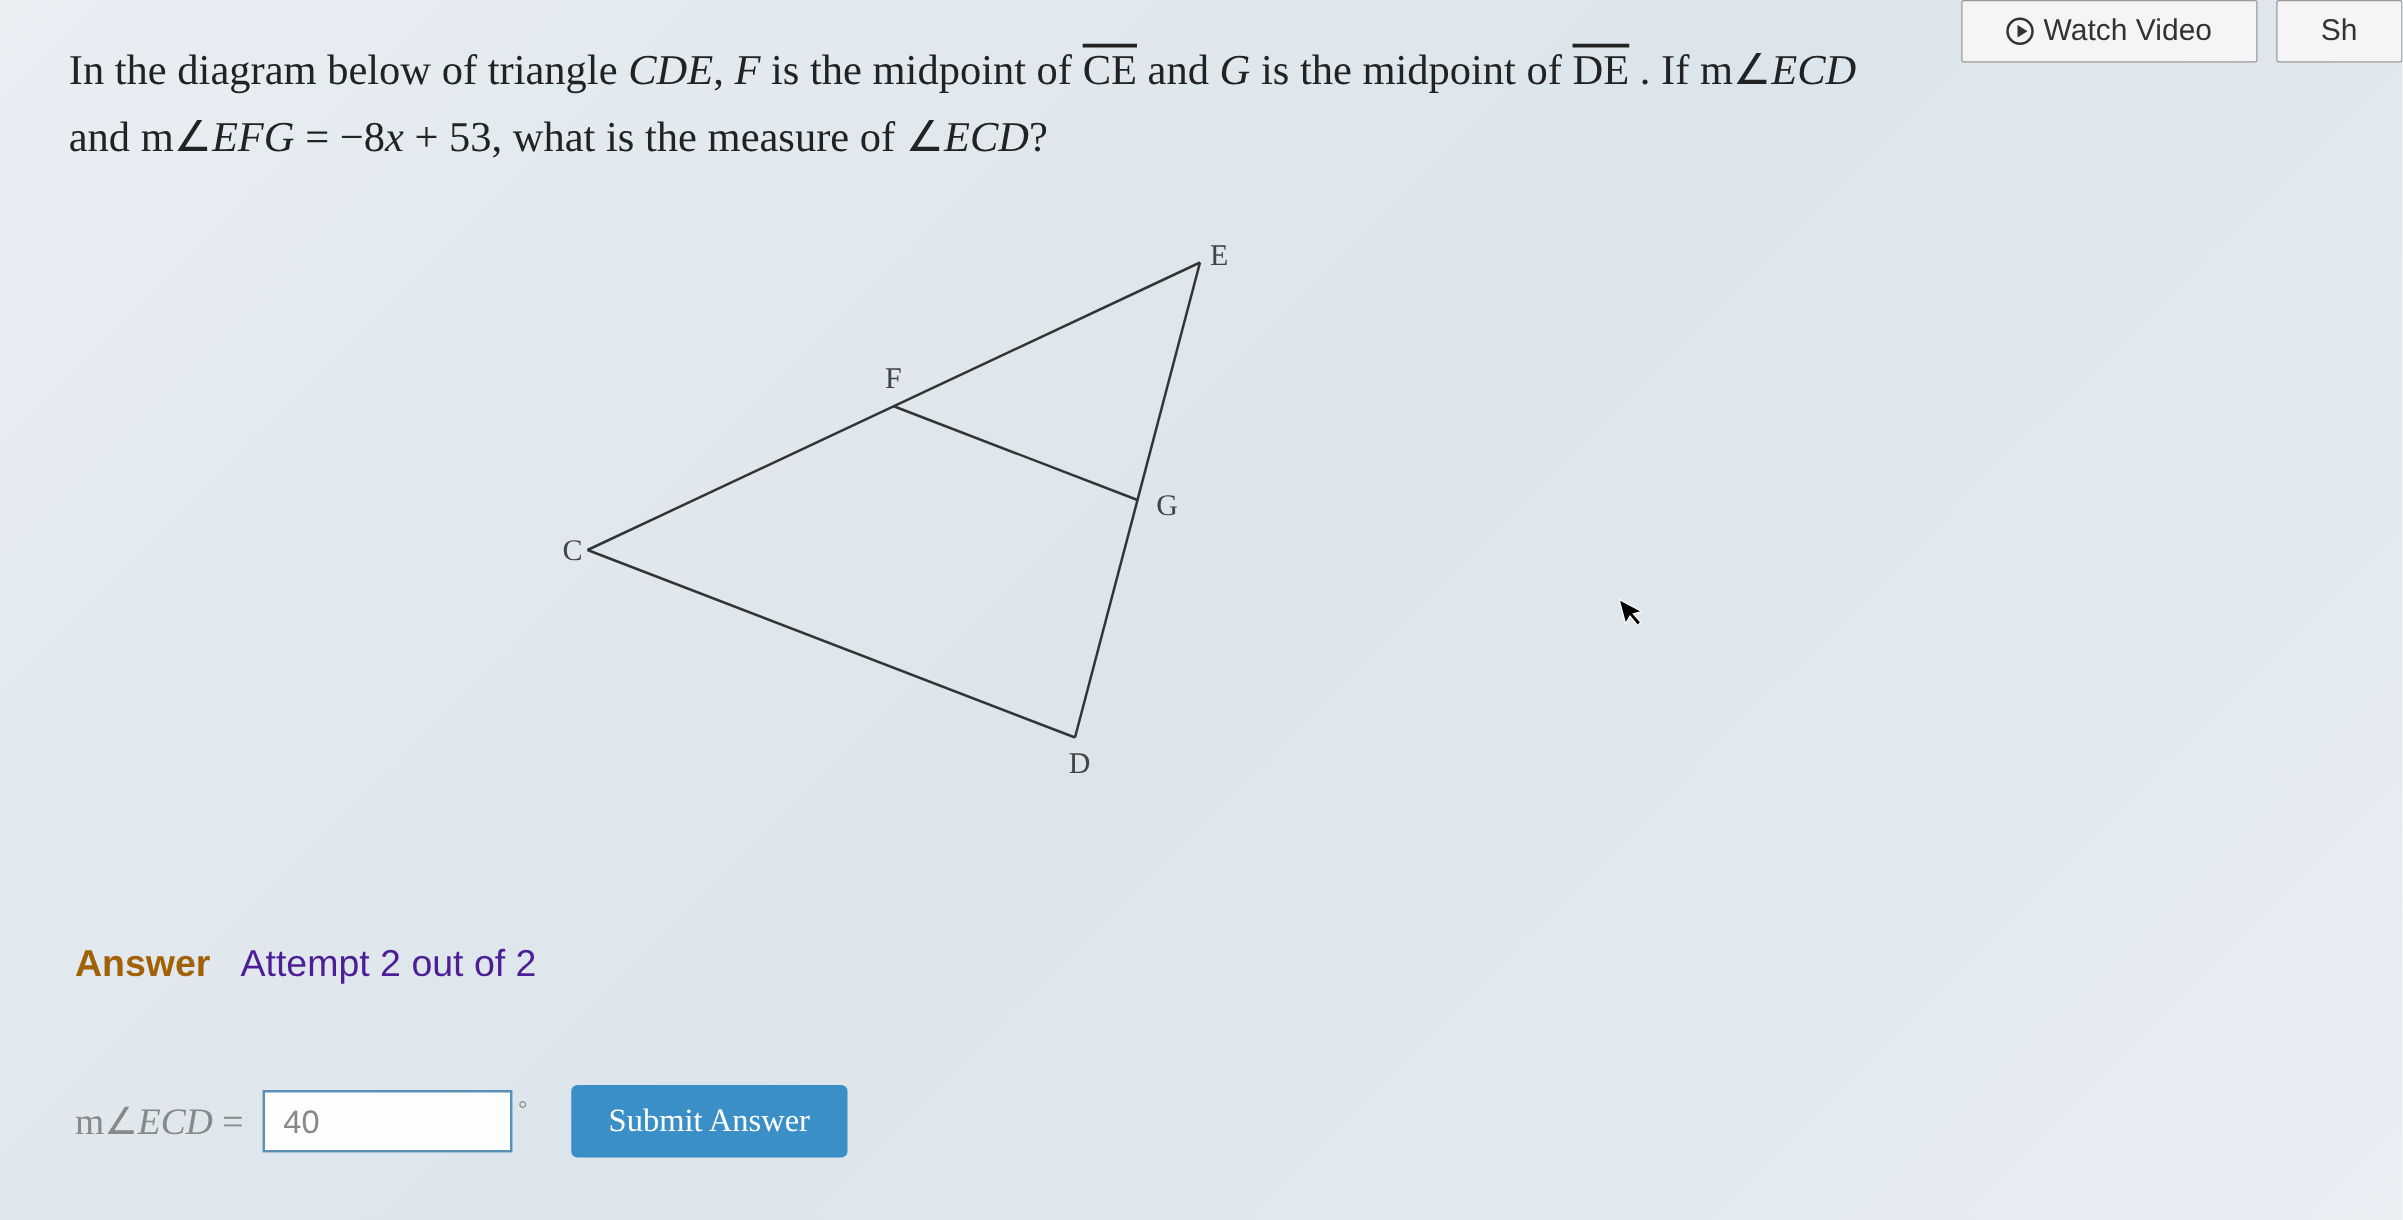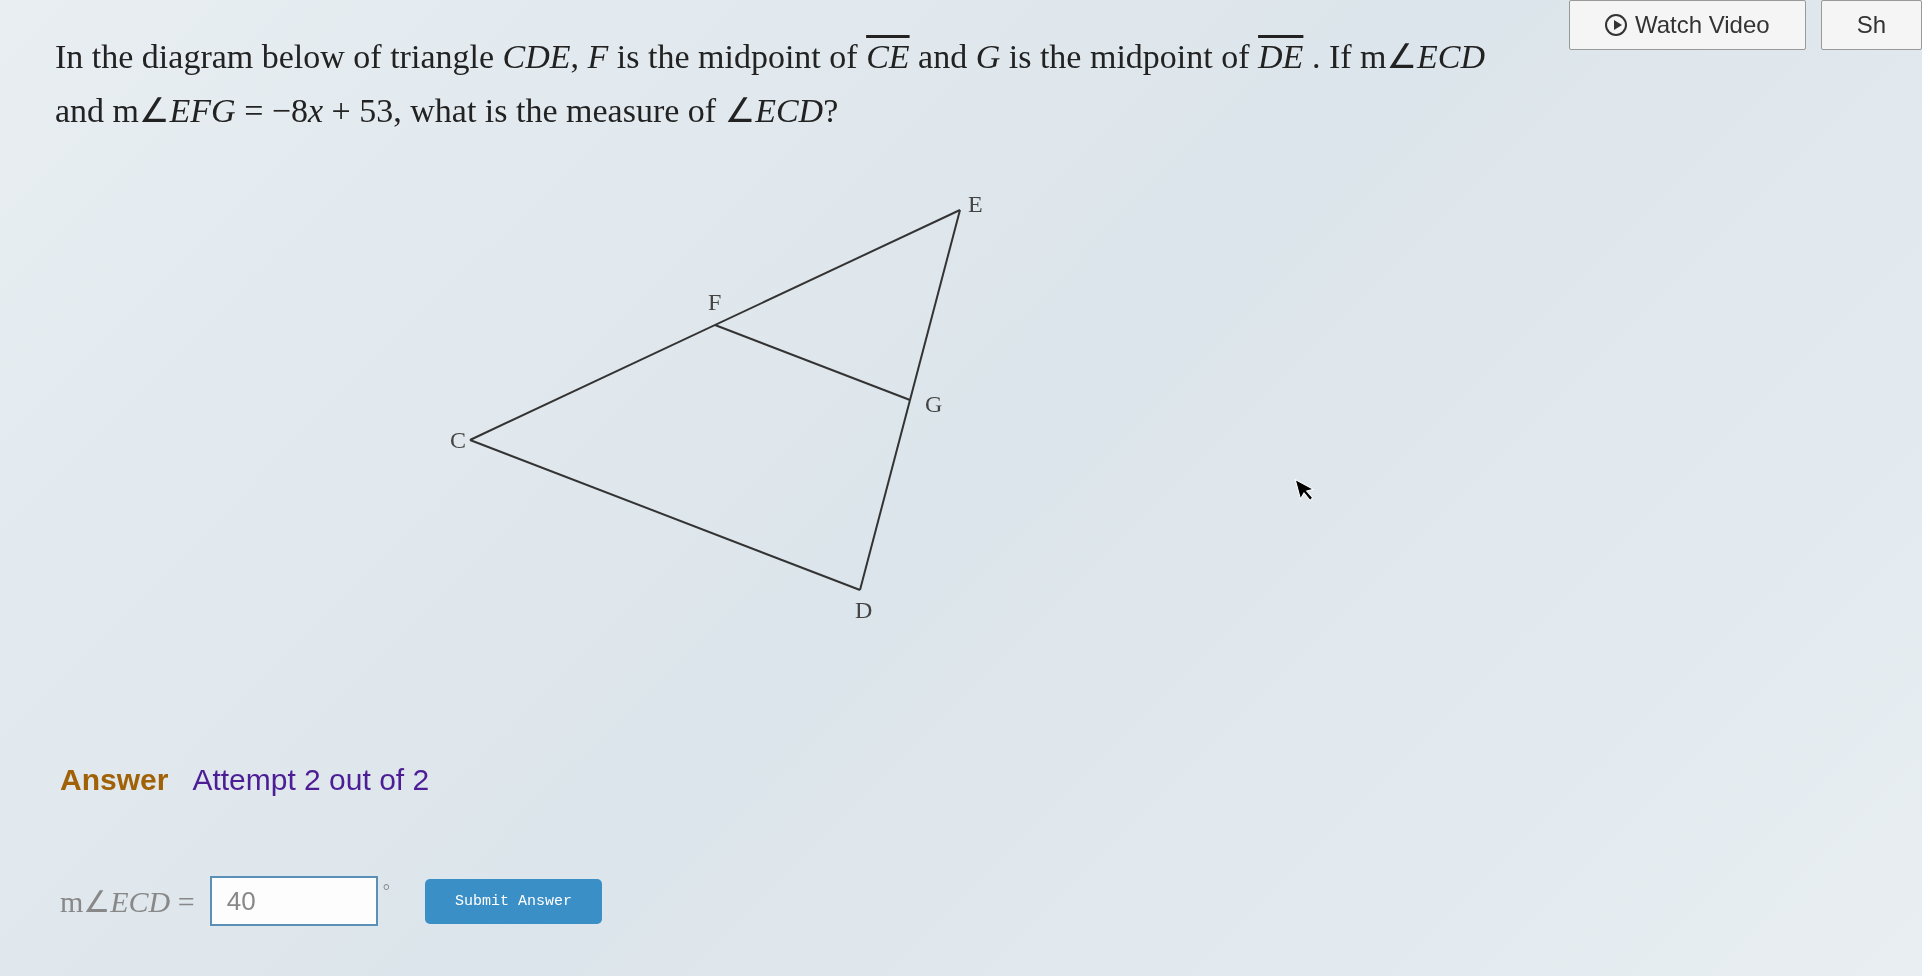--- a/index.html
+++ b/index.html
@@ -63,21 +63,20 @@
       top: 30px;
       left: 55px;
       right: 20px;
       font-size: 34px;
       color: #222;
       line-height: 1.6;
     }
     
     .overline {
       text-decoration: overline;
-      font-style: italic;
     }
     
     .math-italic {
       font-style: italic;
     }
     
     .angle-symbol {
       font-size: 34px;
     }
     
@@ -136,21 +135,21 @@
       gap: 15px;
     }
     
     .answer-prefix {
       font-family: 'Times New Roman', serif;
       font-size: 30px;
       color: #888;
     }
     
     .answer-input {
-      width: 168px;
+      width: 200px;
       height: 50px;
       border: 2px solid #5a8fb8;
       background: #fdfdfd;
       font-size: 26px;
       padding: 5px 15px;
       color: #888;
       font-family: Arial, sans-serif;
     }
     
     .degree-symbol {
@@ -159,22 +158,22 @@
       margin-left: -10px;
       margin-top: -20px;
     }
     
     .submit-button {
       background: #3b8fc7;
       color: #fff;
       border: none;
       border-radius: 5px;
       padding: 14px 30px;
-      font-size: 15px;
-      font-family: Liberation Mono, monospace;
+      font-size: 26px;
+      font-family: Liberation Serif, serif;
       cursor: pointer;
       margin-left: 20px;
     }
   </style>
 </head>
 <body>
 
 <div class="top-buttons">
   <button class="top-button">
     <span class="play-icon"></span>

